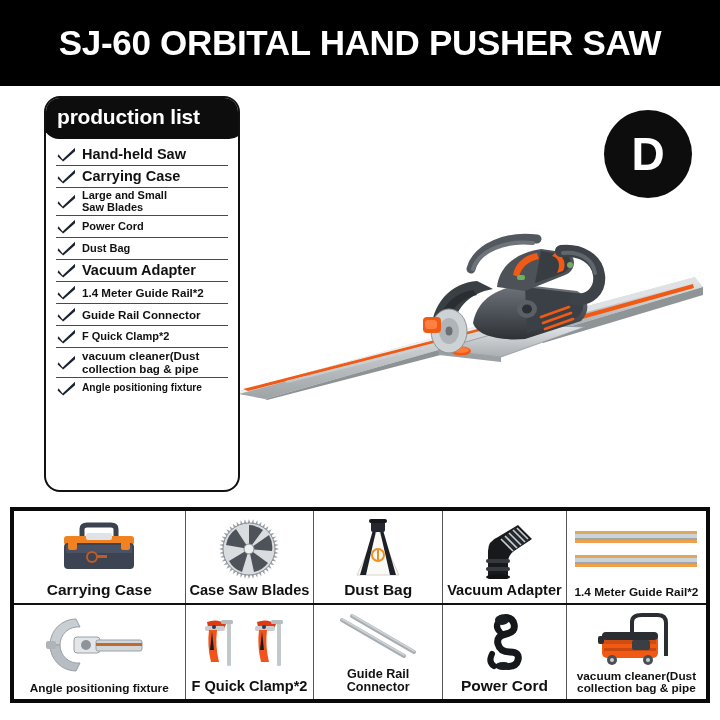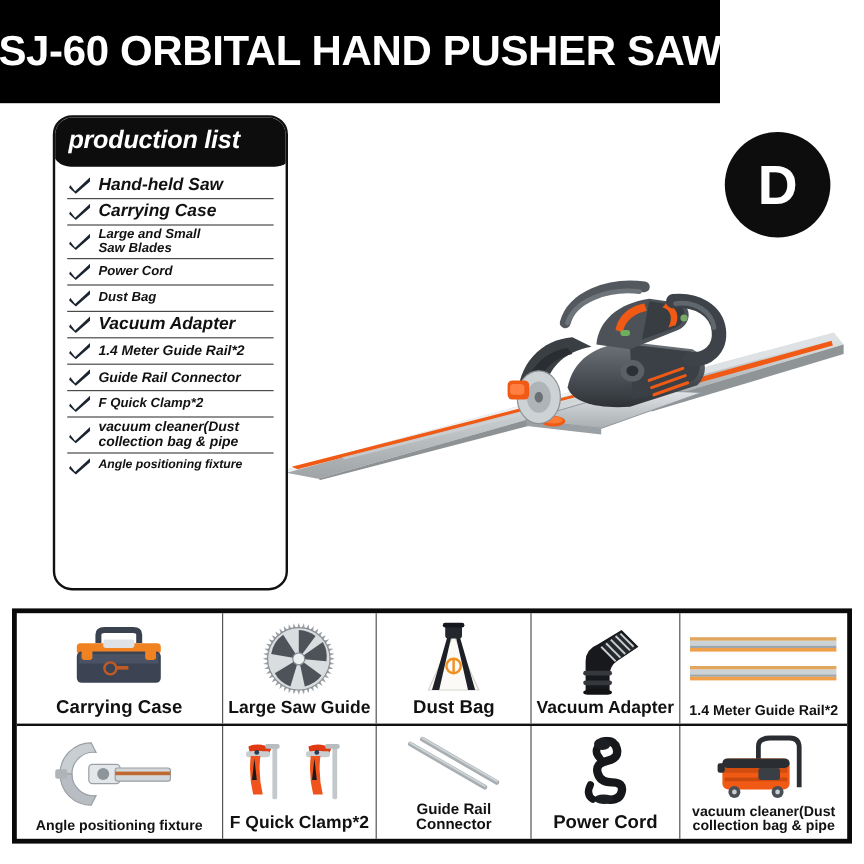--- a/index.html
+++ b/index.html
@@ -11,21 +11,21 @@
   }
   #page {
     position: relative;
     width: 720px; height: 720px;
     background: #ffffff;
   }
 
   
   #title-banner {
     position: absolute; left: 0; top: 0;
-    width: 600px; height: 86px;
+    width: 720px; height: 86px;
     background: #000000;
     display: flex; align-items: center; justify-content: center;
   }
   #title-text {
     color: #ffffff;
     font-size: 35px;
     font-weight: bold;
     letter-spacing: -0.3px;
     white-space: nowrap;
     font-family: "Liberation Sans", sans-serif;
@@ -48,21 +48,20 @@
   #hero { position: absolute; left: 225px; top: 205px; width: 480px; height: 195px; }
 
   
   #list-panel {
     position: absolute; left: 44px; top: 96px;
     width: 196px; height: 396px;
     background: #ffffff;
     border: 2.5px solid #111;
     border-radius: 16px;
     overflow: hidden;
-    font-style: italic;
   }
   #list-header {
     position: absolute; left: -3px; top: -3px;
     width: 202px; height: 44px;
     background: #0d0d0d;
     border-radius: 16px;
     display: flex; align-items: center;
     padding-left: 14px;
   }
   #list-header-text {
@@ -396,21 +395,21 @@
       <g fill="#4d5359">
         <path d="M31 31 L31 7 A24 24 0 0 1 45 12 Z"></path>
         <path d="M31 31 L51 17 A24 24 0 0 1 54 33 Z"></path>
         <path d="M31 31 L50 45 A24 24 0 0 1 36 54 Z"></path>
         <path d="M31 31 L24 54 A24 24 0 0 1 11 43 Z"></path>
         <path d="M31 31 L8 27 A24 24 0 0 1 18 11 Z"></path>
       </g>
       <circle cx="31" cy="31" r="5" fill="#eef1f2" stroke="#888d92" stroke-width="1"></circle>
     </svg>
           </div>
-          <div class="cell-label lbl-15">Large Saw Guide</div>
+          <div class="cell-label lbl-15">Case Saw Blades</div>
         </div>
         <div class="grid-cell" style="width: 18.6%;">
           <div class="cell-art">
             <svg width="58" height="62" viewBox="0 0 58 62">
       <path d="M29 12 L50 58 L8 58 Z" fill="#fbfaf7" stroke="#d8d4cc" stroke-width="1"></path>
       <path d="M24 13 L11 58 L17 58 L27 14 Z" fill="#1d2127"></path>
       <path d="M34 13 L47 58 L41 58 L31 14 Z" fill="#1d2127"></path>
       <rect x="22" y="4" width="14" height="11" rx="2" fill="#24282e"></rect>
       <rect x="20" y="2" width="18" height="4" rx="2" fill="#15181c"></rect>
       <circle cx="29" cy="38" r="6" fill="none" stroke="#f0901f" stroke-width="2"></circle>

